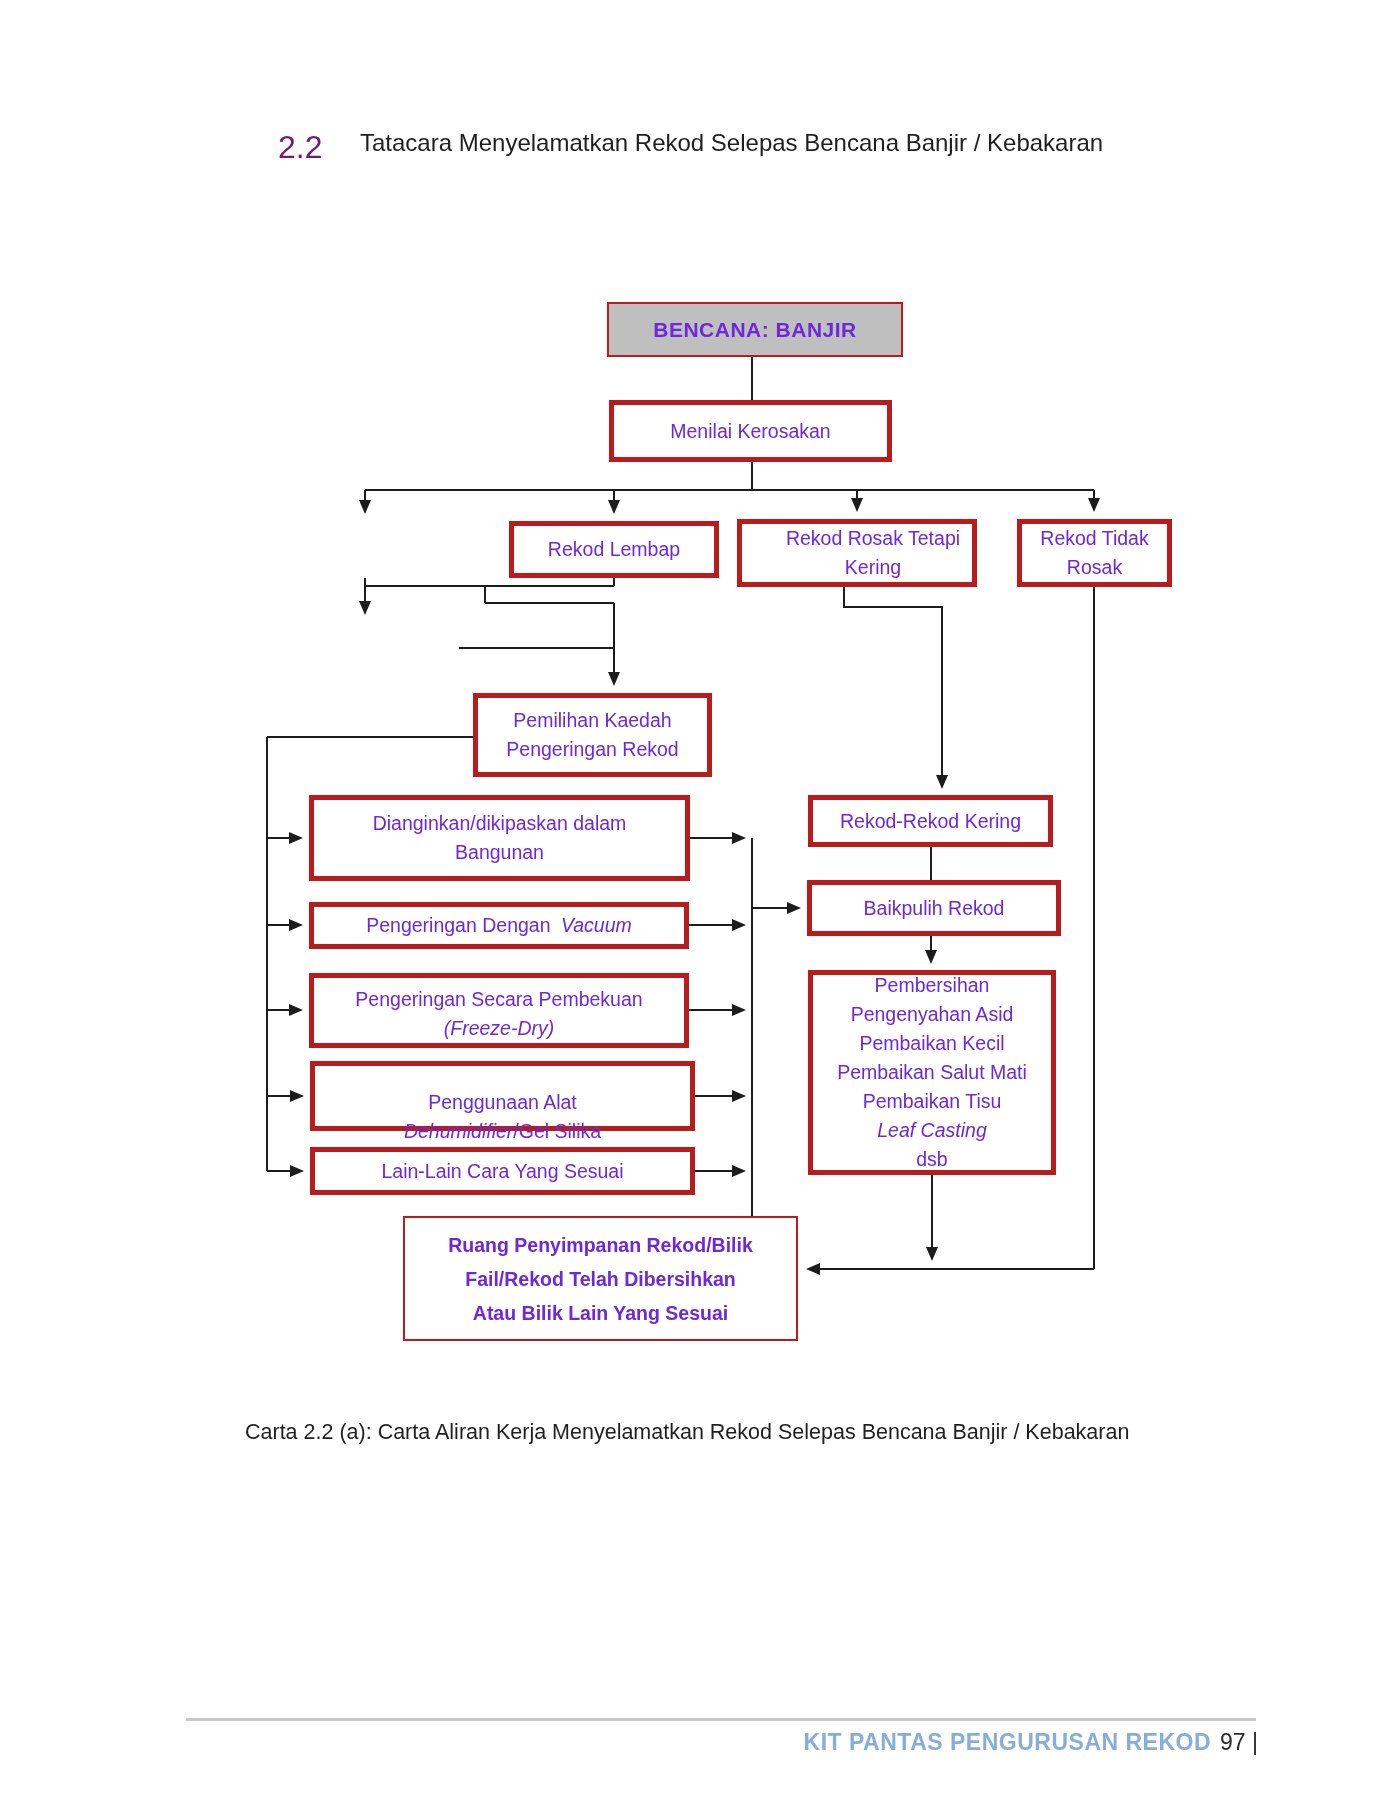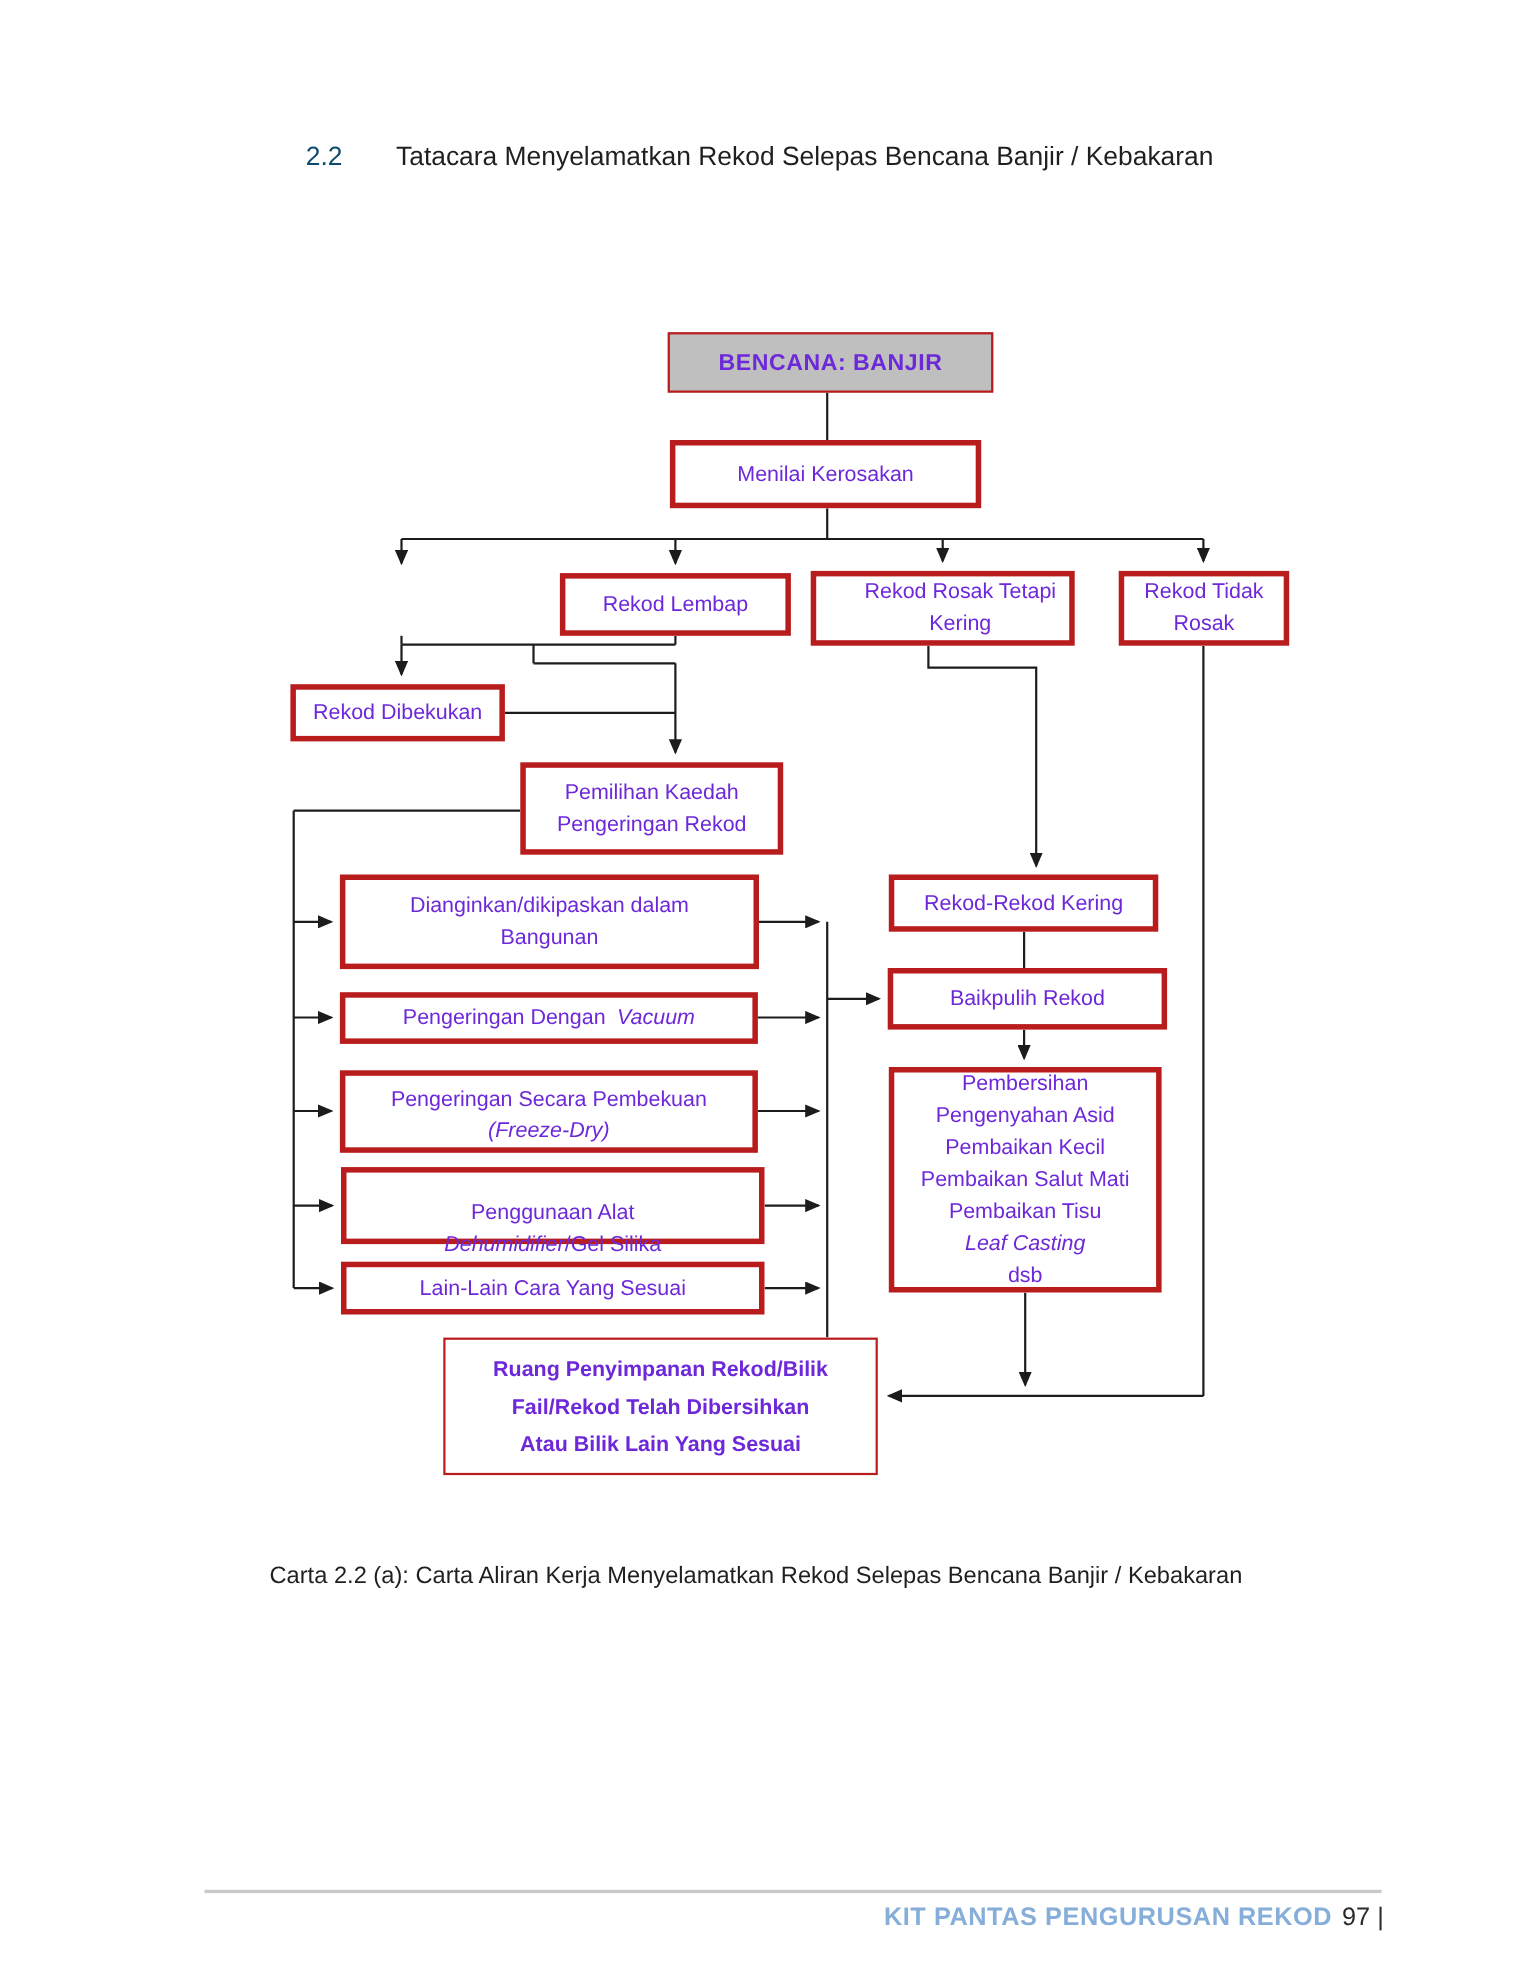--- a/index.html
+++ b/index.html
@@ -4,21 +4,21 @@
 <style>
   html,body{margin:0;padding:0;background:#ffffff;}
   .page{
     position:relative;
     width:1391px;height:1800px;
     background:#ffffff;
     font-family:"Liberation Sans","DejaVu Sans",sans-serif;
     color:#1a1a1a;
     overflow:hidden;
   }
-  .doc-title-num{position:absolute;left:278px;top:129px;font-size:24px;color:#0c4a6e;}
+  .doc-title-num{position:absolute;left:278px;top:129px;font-size:32px;color:#701a75;}
   .doc-title-text{position:absolute;left:360px;top:129px;font-size:24px;color:#1f1f1f;}
   .flow-svg{position:absolute;left:0;top:0;}
   .flow-svg path{stroke:#1c1c1c;stroke-width:2;fill:none;}
   .node{
     position:absolute;
     border:5px solid #b91c1c;
     background:#ffffff;
     display:flex;align-items:center;justify-content:center;
     text-align:center;
     font-size:19.5px;line-height:29px;color:#6d28d9;
@@ -117,23 +117,20 @@
   </div>
 
   <div class="node" style="left:737px;top:519px;width:240px;height:68px;padding-left:32px;">
     <span style="max-width:210px;">Rekod Rosak Tetapi Kering</span>
   </div>
 
   <div class="node" style="left:1017px;top:519px;width:155px;height:68px;">
     <span style="max-width:130px;">Rekod Tidak Rosak</span>
   </div>
 
-  <div class="node" style="left:264px;top:622px;width:195px;height:52px;">
-    <span>Rekod Dibekukan</span>
-  </div>
 
   <div class="node" style="left:473px;top:693px;width:239px;height:84px;">
     <span style="max-width:200px;">Pemilihan Kaedah Pengeringan Rekod</span>
   </div>
 
   <div class="node" style="left:309px;top:795px;width:381px;height:86px;">
     <span style="max-width:300px;">Dianginkan/dikipaskan dalam Bangunan</span>
   </div>
 
   <div class="node" style="left:309px;top:902px;width:380px;height:47px;">

